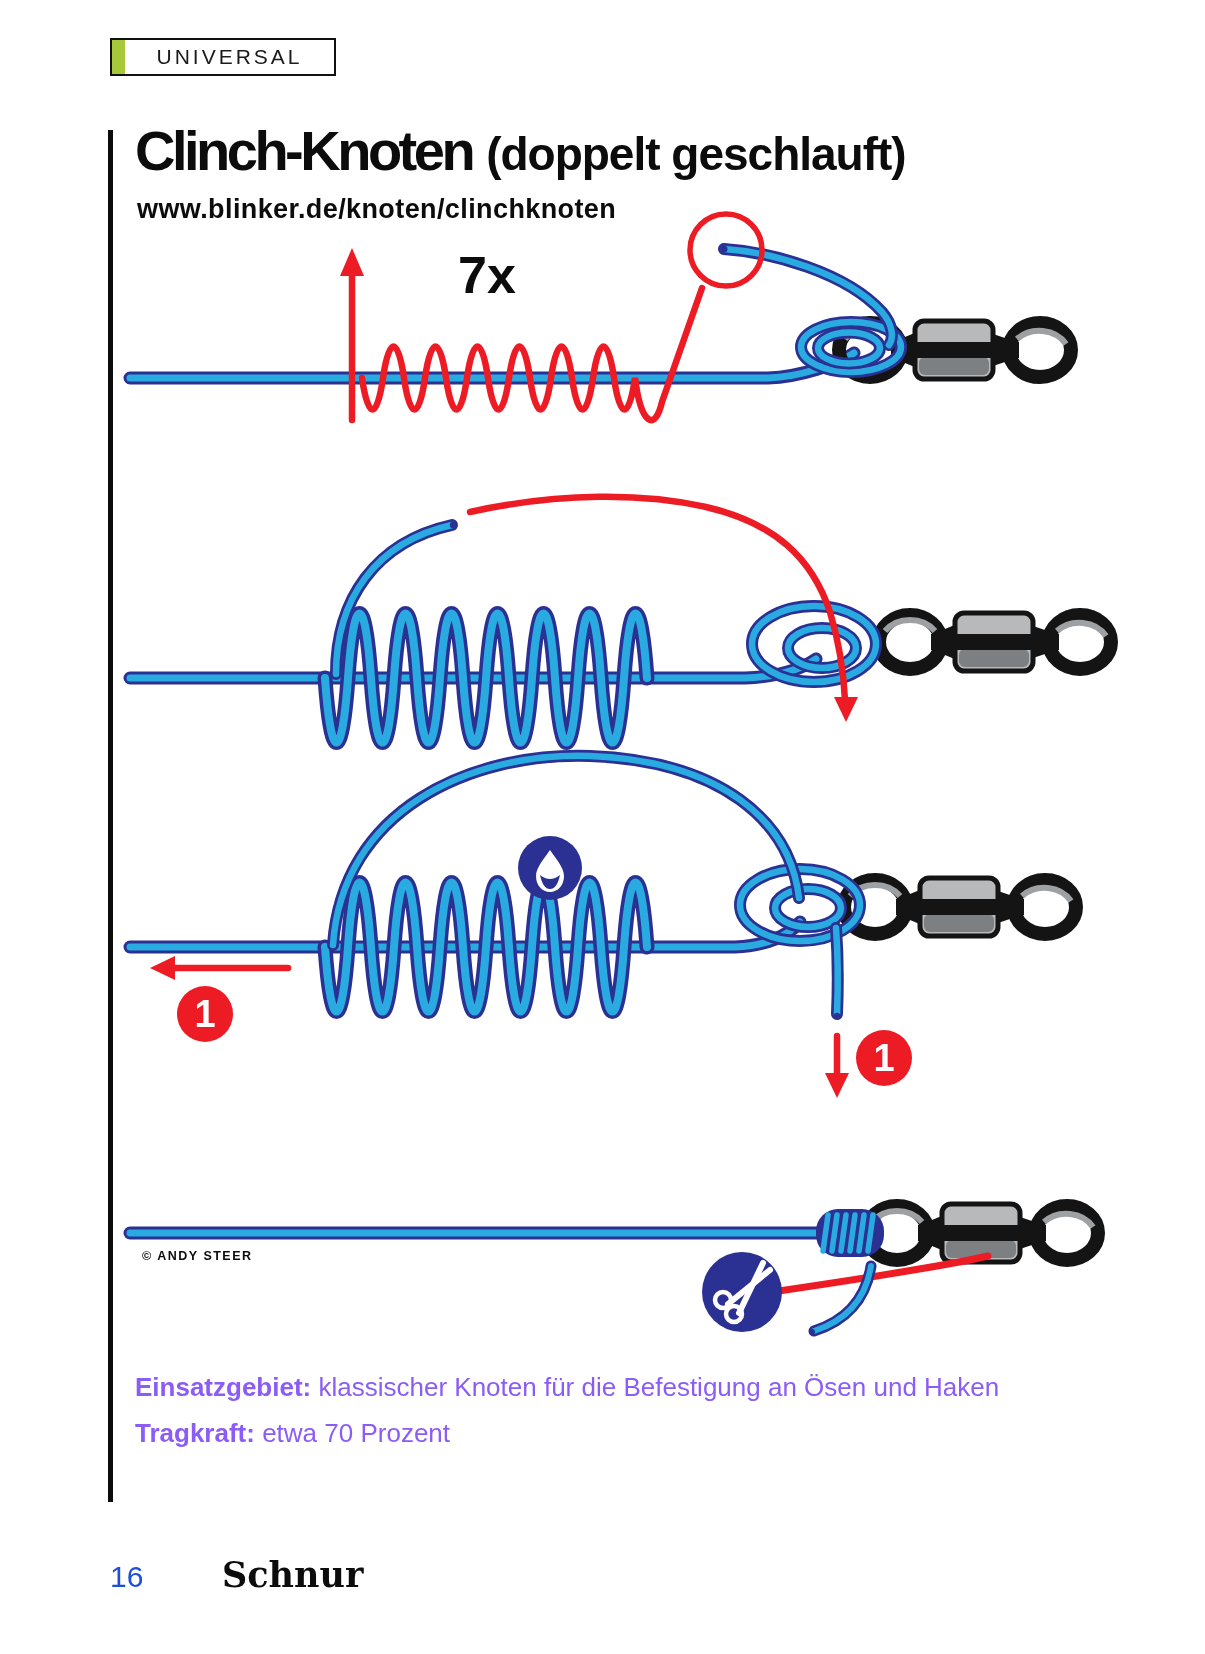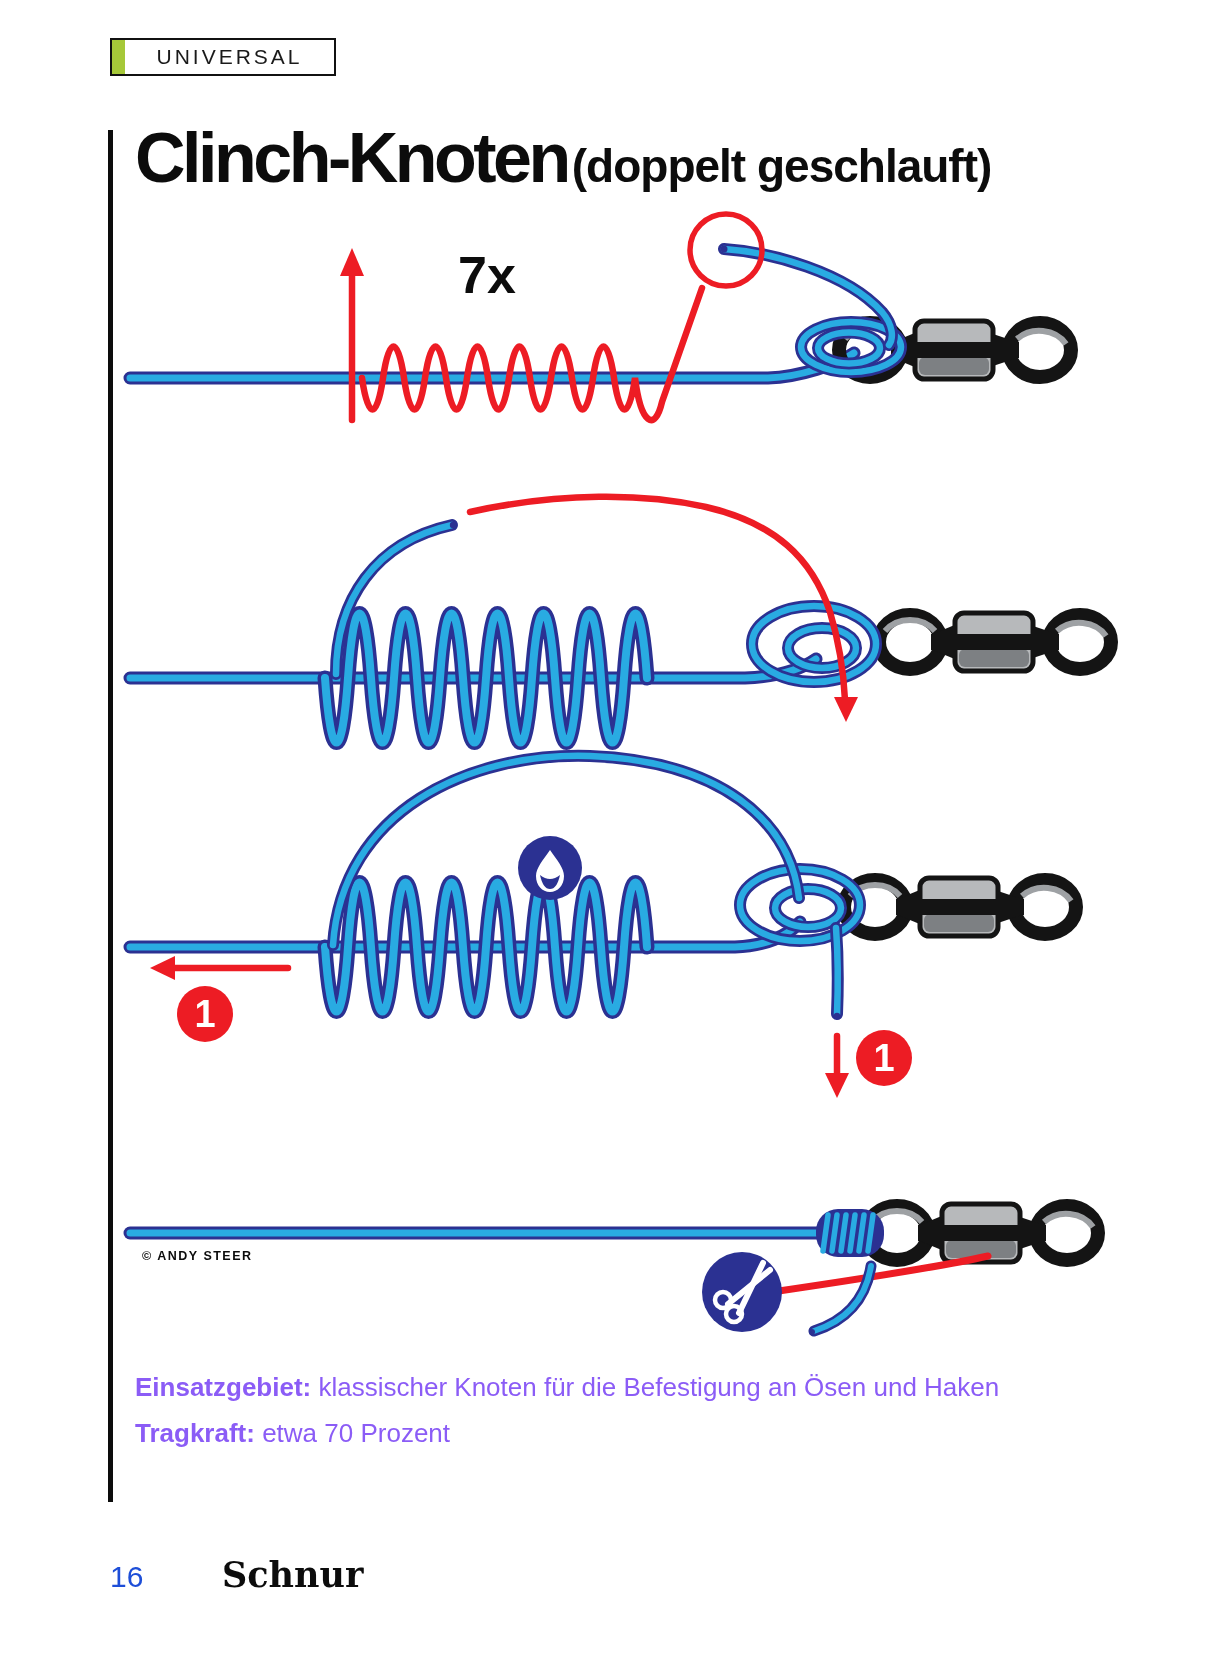--- a/index.html
+++ b/index.html
@@ -23,22 +23,22 @@
   .cat-bar{position:absolute;left:0;top:0;bottom:0;width:13px;background:var(--green);}
   .cat-label{
     position:absolute;left:13px;right:0;top:0;bottom:0;
     display:flex;align-items:center;justify-content:center;
     font-size:21px;letter-spacing:3px;font-weight:400;color:#1a1a1a;
   }
   
   .vrule{position:absolute;left:108px;top:130px;width:4.5px;height:1372px;background:#0c0c0c;}
   
   .title-wrap{position:absolute;left:135px;top:118px;white-space:nowrap;}
-  .title-main{font-size:70px;font-weight:900;letter-spacing:-3.5px;color:#0c0c0c;}
-  .title-suffix{font-size:46px;font-weight:800;letter-spacing:-1px;color:#0c0c0c;margin-left:4px;}
+  .title-main{font-size:56px;font-weight:900;letter-spacing:-3.5px;color:#0c0c0c;}
+  .title-suffix{font-size:46px;font-weight:800;letter-spacing:-1px;color:#0c0c0c;margin-left:14px;}
   .title-url{
     position:absolute;left:137px;top:194px;font-size:27px;font-weight:700;
     letter-spacing:0.4px;color:#0c0c0c;
   }
   
   .info{position:absolute;left:135px;width:960px;font-size:26px;color:#8b5cf6;}
   .info b{font-weight:800;}
   .info-1{top:1372px;} .info-2{top:1418px;} .info-3{top:1464px;}
   
   .pageno{position:absolute;left:110px;top:1560px;font-size:30px;font-weight:400;color:#1d4ed8;}
@@ -67,20 +67,21 @@
 <div class="page">
 
   <div class="cat-box">
     <div class="cat-bar"></div>
     <div class="cat-label">UNIVERSAL</div>
   </div>
 
   <div class="vrule"></div>
 
   <div class="title-wrap"><span class="title-main">Clinch-Knoten</span><span class="title-suffix">(doppelt geschlauft)</span></div>
+  <div class="title-url">www.blinker.de/knoten/clinchknoten</div>
 
   <svg width="1205" height="1654" viewBox="0 0 1205 1654">
     <defs>
       <g id="swivel">
         <ellipse cx="35" cy="0" rx="31" ry="27" fill="none" stroke="#141414" stroke-width="14"></ellipse>
         <path d="M10,-11 A31,27 0 0 1 60,-11" fill="none" stroke="#9ea1a4" stroke-width="6"></path>
         <path d="M58,-8 L82,-18 L82,18 L58,8 Z" fill="#141414"></path>
         <rect x="80" y="-29" width="78" height="58" rx="9" fill="#b7b9bb" stroke="#141414" stroke-width="5"></rect>
         <rect x="84" y="7" width="70" height="18" rx="6" fill="#7d8083"></rect>
         <rect x="56" y="-8" width="128" height="16" fill="#141414"></rect>

